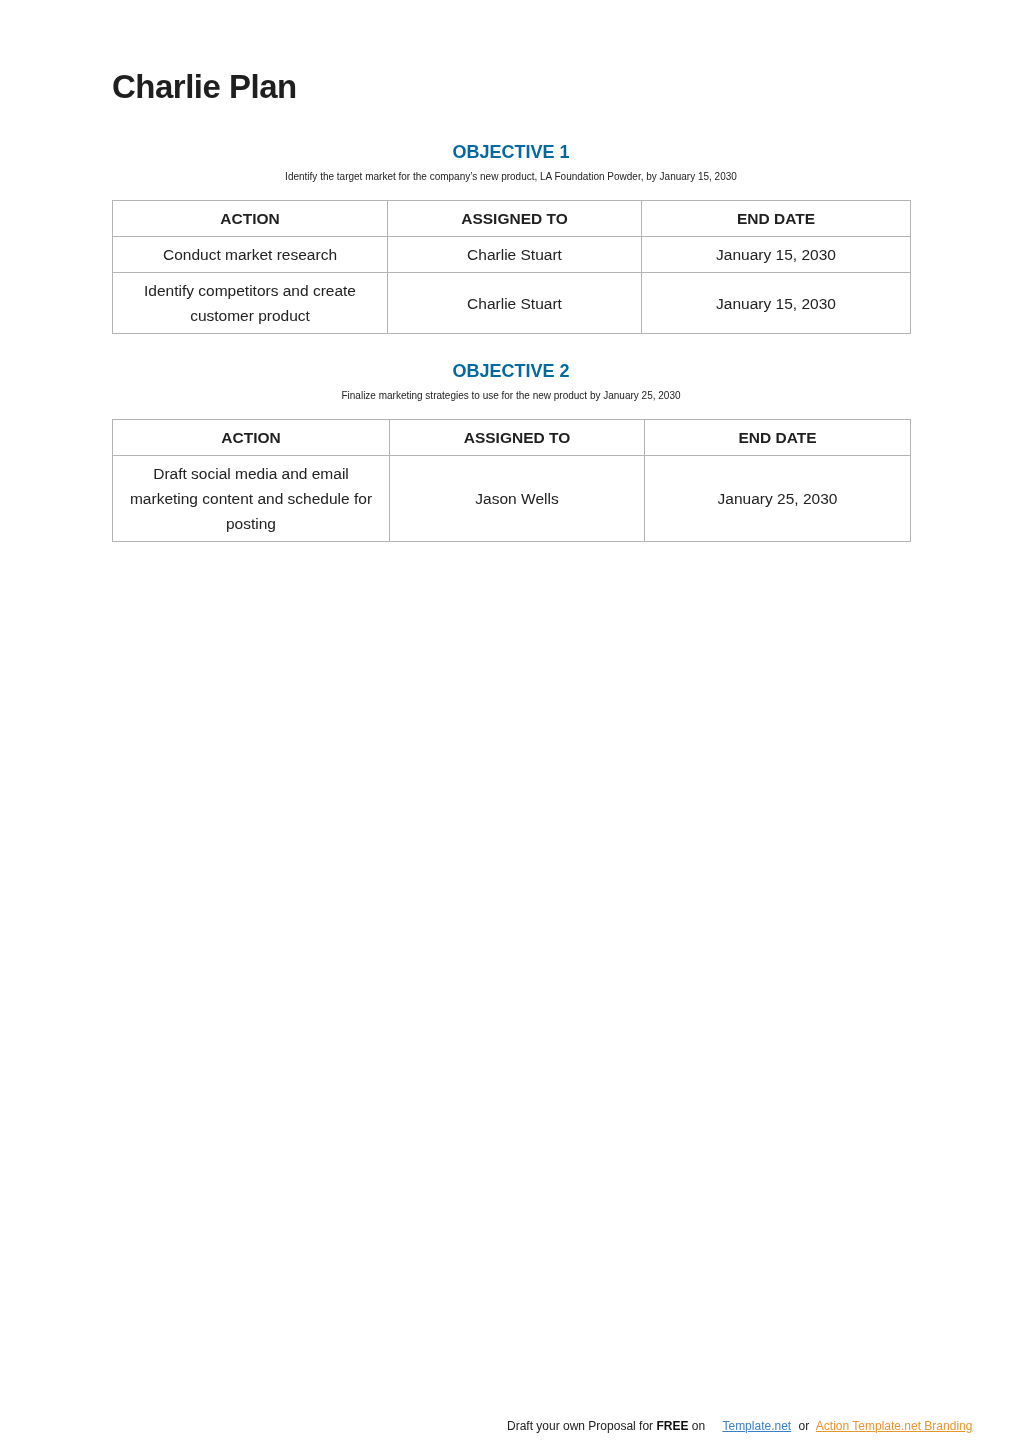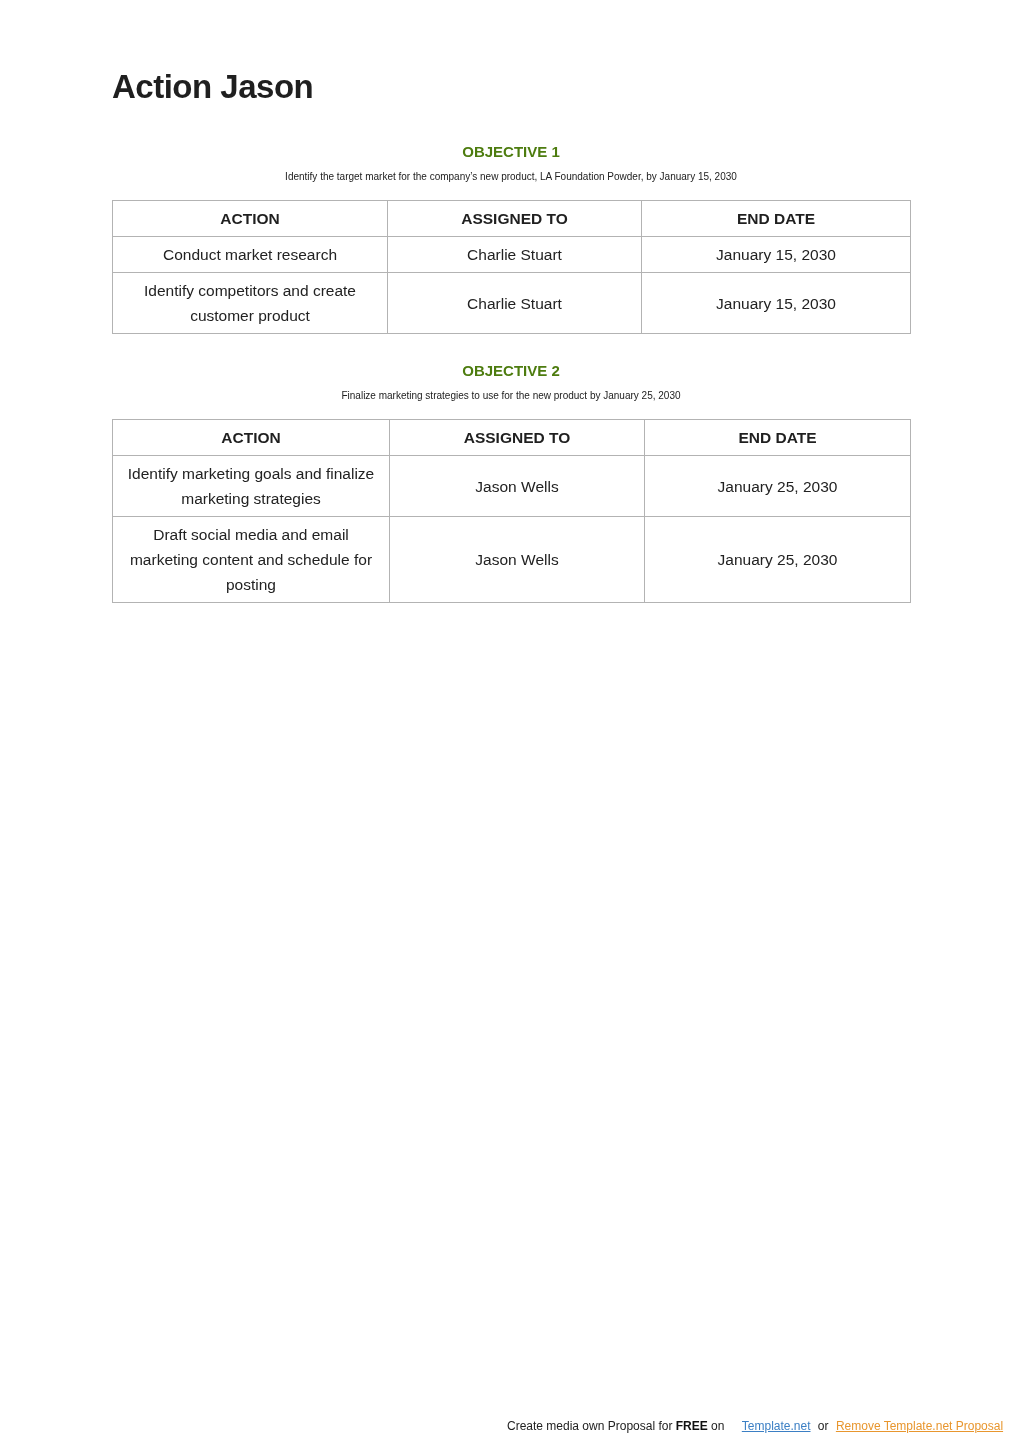--- a/index.html
+++ b/index.html
@@ -1,33 +1,33 @@
 <!DOCTYPE html>
 <html><head>
 <meta charset="utf-8">
 <style>
   html, body { margin: 0; padding: 0; background: #ffffff; }
   body { width: 1024px; height: 1446px; position: relative; font-family: "Liberation Sans", sans-serif; color: #222222; }
   .title { position: absolute; left: 112px; top: 68px; font-size: 33px; font-weight: bold; color: #1f1f1f; letter-spacing: -0.5px; margin: 0; }
   .objective { position: absolute; left: 112px; width: 798px; text-align: center; }
-  .obj-heading { font-size: 15px; font-weight: bold; color: #4d7c0f; line-height: 20px; }
+  .obj-heading { font-size: 18px; font-weight: bold; color: #0369a1; line-height: 20px; }
   .obj-desc { font-size: 10px; color: #222; line-height: 20px; margin-top: 5px; }
   table { position: absolute; left: 112px; width: 798px; border-collapse: collapse; table-layout: fixed; }
   td, th { border: 1px solid #b3b3b3; text-align: center; vertical-align: middle; font-size: 15.5px; line-height: 25px; padding: 5px 8px; color: #222; }
   th { font-weight: bold; color: #1f1f1f; height: 25px; }
   .footer { position: absolute; top: 1419px; left: 507px; font-size: 12px; color: #222; white-space: nowrap; }
   .footer b { color: #111; }
   .footer a.tn { color: #3b7fc4; margin-left: 14px; }
   .footer .or { margin: 0 4px; }
   .footer a.rm { color: #e8962e; text-decoration: underline; }
 </style>
 </head>
 <body>
 
-<h1 class="title">Action Jason</h1>
+<h1 class="title">Charlie Plan</h1>
 
 <div class="objective" style="top:142px;">
   <div class="obj-heading">OBJECTIVE 1</div>
   <div class="obj-desc">Identify the target market for the company’s new product, LA Foundation Powder, by January 15, 2030</div>
 </div>
 
 <table style="top:200px;">
   <colgroup>
       <col style="width:275px">
       <col style="width:254px">
@@ -63,30 +63,25 @@
       <col style="width:255px">
       <col style="width:266px">
     </colgroup>
   <tbody>
       <tr>
     <th>ACTION</th>
     <th>ASSIGNED TO</th>
     <th>END DATE</th>
   </tr>
   <tr>
-    <td>Identify marketing goals and finalize marketing strategies</td>
-    <td>Jason Wells</td>
-    <td>January 25, 2030</td>
-  </tr>
-  <tr>
     <td>Draft social media and email marketing content and schedule for posting</td>
     <td>Jason Wells</td>
     <td>January 25, 2030</td>
   </tr>
 </tbody>
   </table>
 
 <div class="footer">
-  <span>Create media own Proposal for </span><b>FREE</b><span> on</span>
+  <span>Draft your own Proposal for </span><b>FREE</b><span> on</span>
   <a class="tn" href="#">Template.net</a>
   <span class="or">or</span>
-  <a class="rm" href="#">Remove Template.net Proposal</a>
+  <a class="rm" href="#">Action Template.net Branding</a>
 </div>
 
 </body></html>

